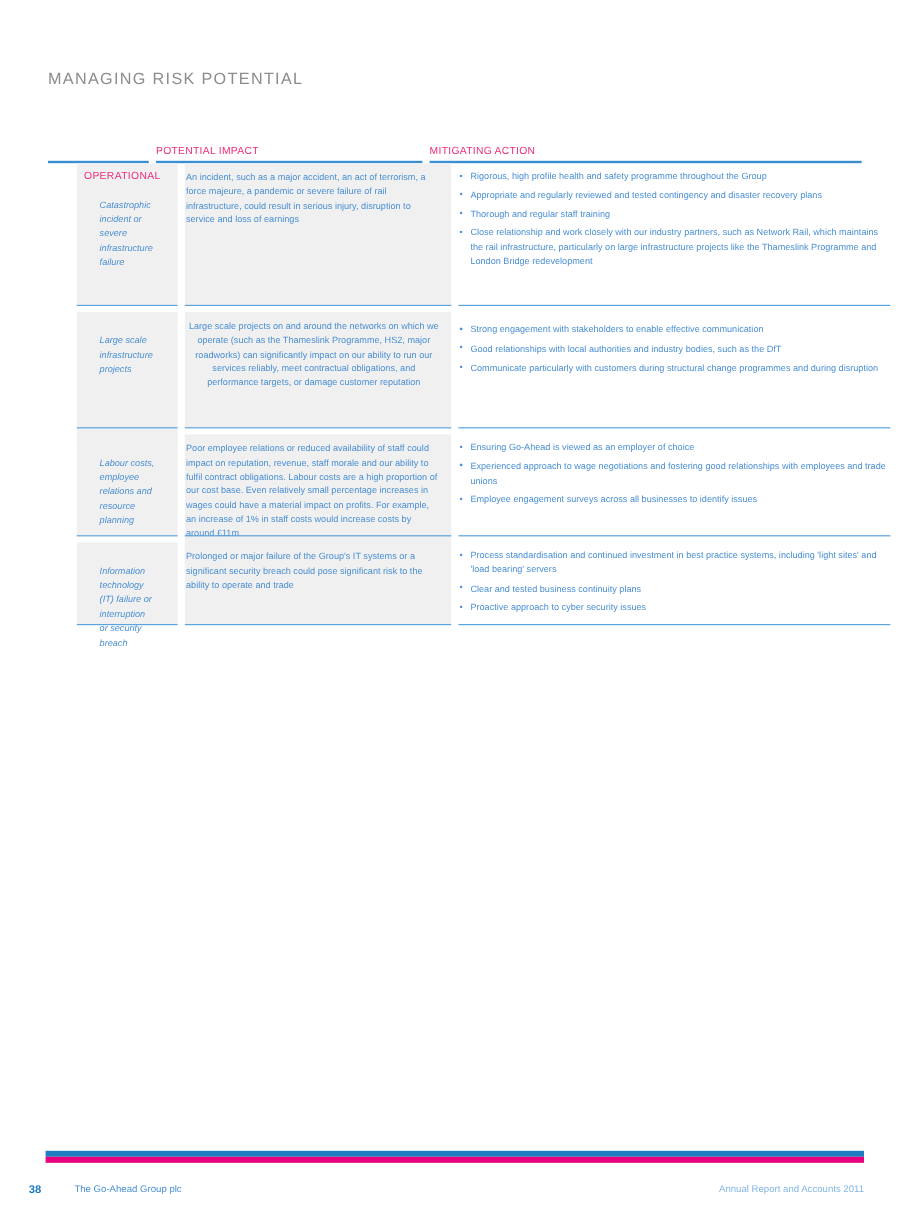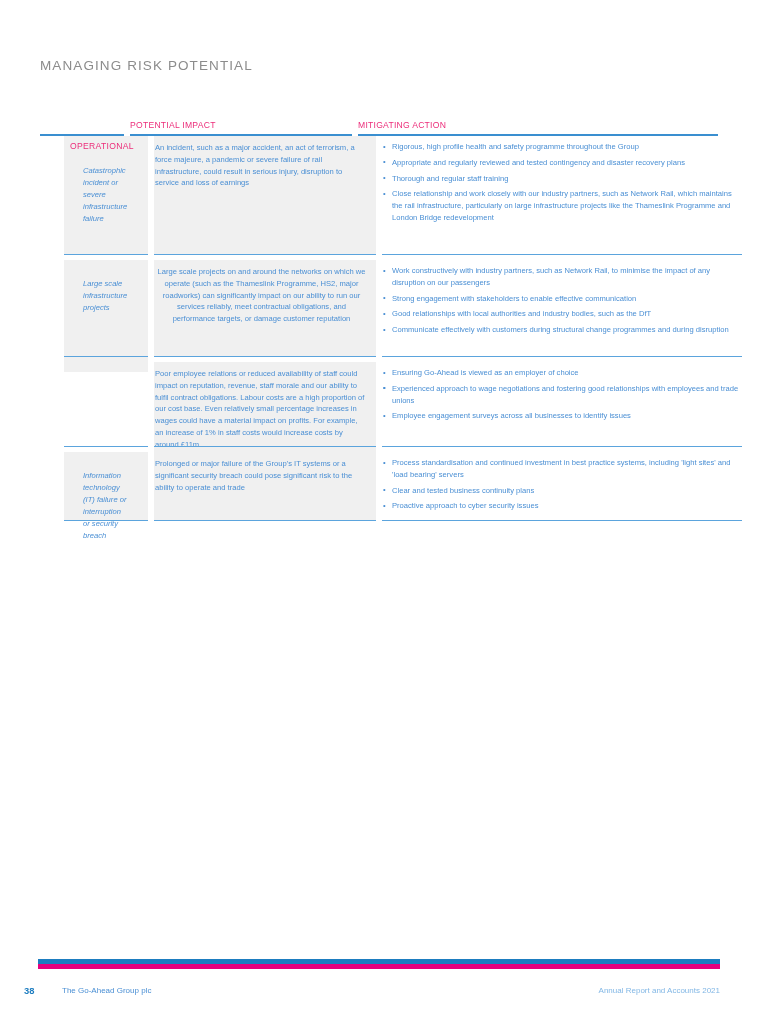--- a/index.html
+++ b/index.html
@@ -254,35 +254,38 @@
       <div class="risk-row">
         <div class="cells" style="height: 96px;">
           <div class="cell risk" style="height: 112px;">
             <div class="risk-name">Large scale infrastructure projects</div>
           </div>
           <div class="cell impact" style="height: 96px; text-align: center;">
             <p class="impact-text">Large scale projects on and around the networks on which we operate (such as the Thameslink Programme, HS2, major roadworks) can significantly impact on our ability to run our services reliably, meet contractual obligations, and performance targets, or damage customer reputation</p>
           </div>
           <div class="cell action" style="height: 96px;">
             <ul class="action-list">
-              <li><span class="bullet">•</span><span>Work constructively with industry partners, such as Network Rail, to minimise the impact of any disruption on our passengers</span></li>
+              <li><span class="bullet">•</span></li>
               <li><span class="bullet">•</span><span>Strong engagement with stakeholders to enable effective communication</span></li>
               <li><span class="bullet">•</span><span>Good relationships with local authorities and industry bodies, such as the DfT</span></li>
-              <li><span class="bullet">•</span><span>Communicate effectively with customers during structural change programmes and during disruption</span></li>
+              <li><span class="bullet">•</span><span>Communicate particularly with customers during structural change programmes and during disruption</span></li>
             </ul>
           </div>
         </div>
         <div class="row-divider" style="position: relative; height: 6px;">
           <div class="seg s-risk"></div>
           <div class="seg s-impact"></div>
           <div class="seg s-action"></div>
         </div>
       </div>
       <div class="risk-row">
         <div class="cells" style="height: 84px;">
+          <div class="cell risk" style="height: 84px;">
+            <div class="risk-name">Labour costs, employee relations and resource planning</div>
+          </div>
           <div class="cell impact" style="height: 96px;">
             <p class="impact-text">Poor employee relations or reduced availability of staff could impact on reputation, revenue, staff morale and our ability to fulfil contract obligations. Labour costs are a high proportion of our cost base. Even relatively small percentage increases in wages could have a material impact on profits. For example, an increase of 1% in staff costs would increase costs by around £11m</p>
           </div>
           <div class="cell action" style="height: 84px;">
             <ul class="action-list">
               <li><span class="bullet">•</span><span>Ensuring Go-Ahead is viewed as an employer of choice</span></li>
               <li><span class="bullet">•</span></li>
               <li><span class="bullet">•</span><span>Experienced approach to wage negotiations and fostering good relationships with employees and trade unions</span></li>
               <li><span class="bullet">•</span><span>Employee engagement surveys across all businesses to identify issues</span></li>
             </ul>
@@ -321,14 +324,14 @@
 </div>
 
 <div class="footer-bars">
   <div class="bar-blue"></div>
   <div class="bar-pink"></div>
 </div>
 
 <div class="footer-row">
   <div class="page-num">38</div>
   <div class="footer-left-text">The Go-Ahead Group plc</div>
-  <div class="footer-right-text">Annual Report and Accounts 2021</div>
+  <div class="footer-right-text">Annual Report and Accounts 2011</div>
 </div>
 
 </body></html>

